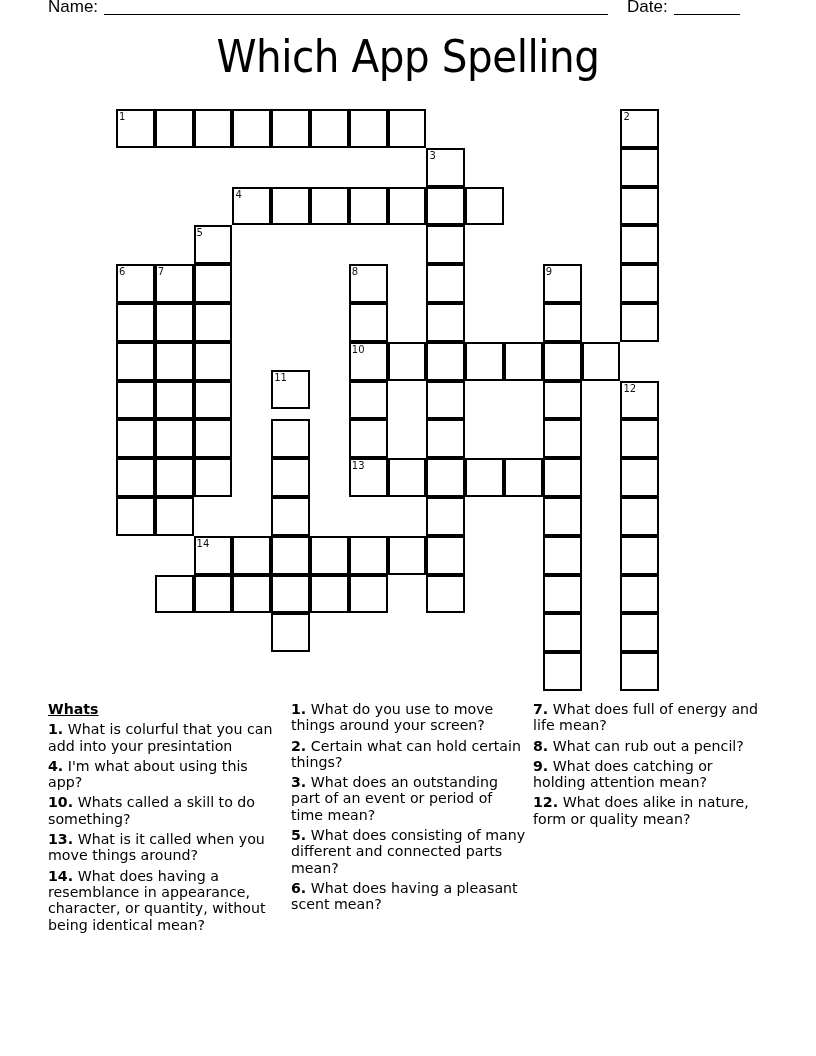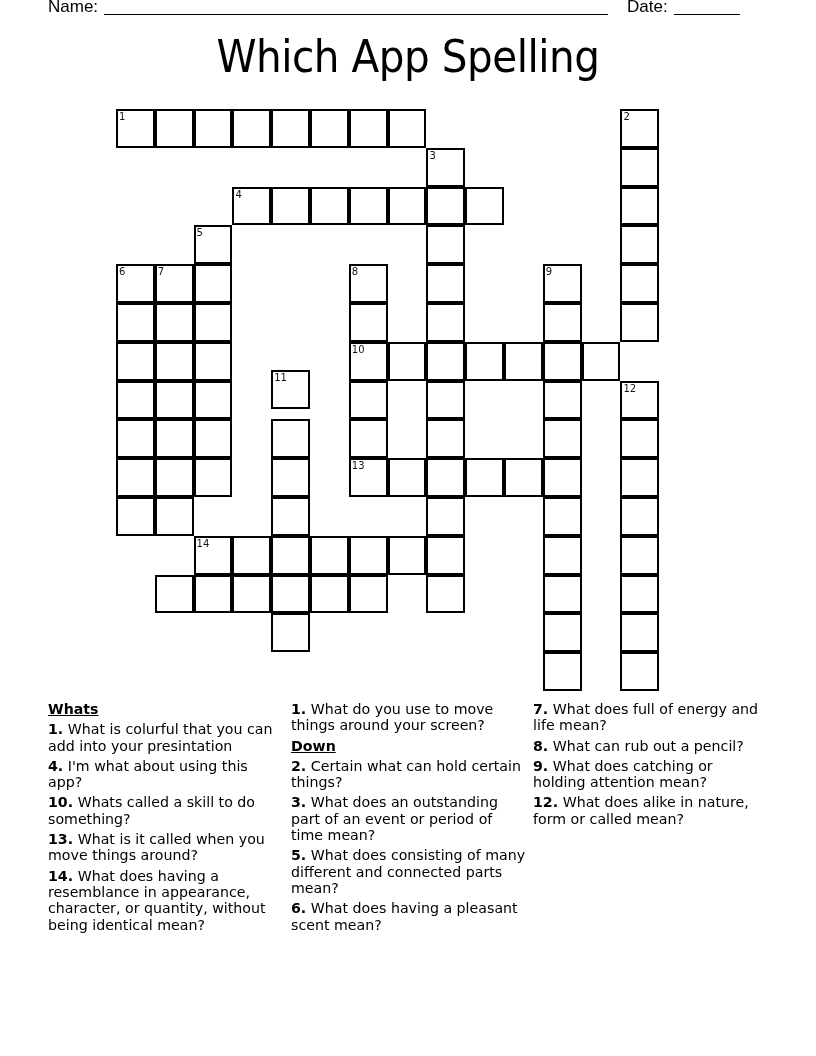--- a/index.html
+++ b/index.html
@@ -174,25 +174,24 @@
   <div class="col col1">
     <div class="section-head">Whats</div>
     <div class="clue"><span class="n">1.</span> <span>What is colurful that you can add into your presintation</span></div>
     <div class="clue"><span class="n">4.</span> <span>I'm what about using this app?</span></div>
     <div class="clue"><span class="n">10.</span> <span>Whats called a skill to do something?</span></div>
     <div class="clue"><span class="n">13.</span> <span>What is it called when you move things around?</span></div>
     <div class="clue"><span class="n">14.</span> <span>What does having a resemblance in appearance, character, or quantity, without being identical mean?</span></div>
   </div>
   <div class="col col2">
     <div class="clue"><span class="n">1.</span> <span>What do you use to move things around your screen?</span></div>
-    <div class="section-head">Down</div>
     <div class="clue"><span class="n">2.</span> <span>Certain what can hold certain things?</span></div>
     <div class="clue"><span class="n">3.</span> <span>What does an outstanding part of an event or period of time mean?</span></div>
     <div class="clue"><span class="n">5.</span> <span>What does consisting of many different and connected parts mean?</span></div>
     <div class="clue"><span class="n">6.</span> <span>What does having a pleasant scent mean?</span></div>
   </div>
   <div class="col col3">
     <div class="clue"><span class="n">7.</span> <span>What does full of energy and life mean?</span></div>
     <div class="clue"><span class="n">8.</span> <span>What can rub out a pencil?</span></div>
     <div class="clue"><span class="n">9.</span> <span>What does catching or holding attention mean?</span></div>
-    <div class="clue"><span class="n">12.</span> <span>What does alike in nature, form or called mean?</span></div>
+    <div class="clue"><span class="n">12.</span> <span>What does alike in nature, form or quality mean?</span></div>
   </div>
 </div>
 
 </body></html>

